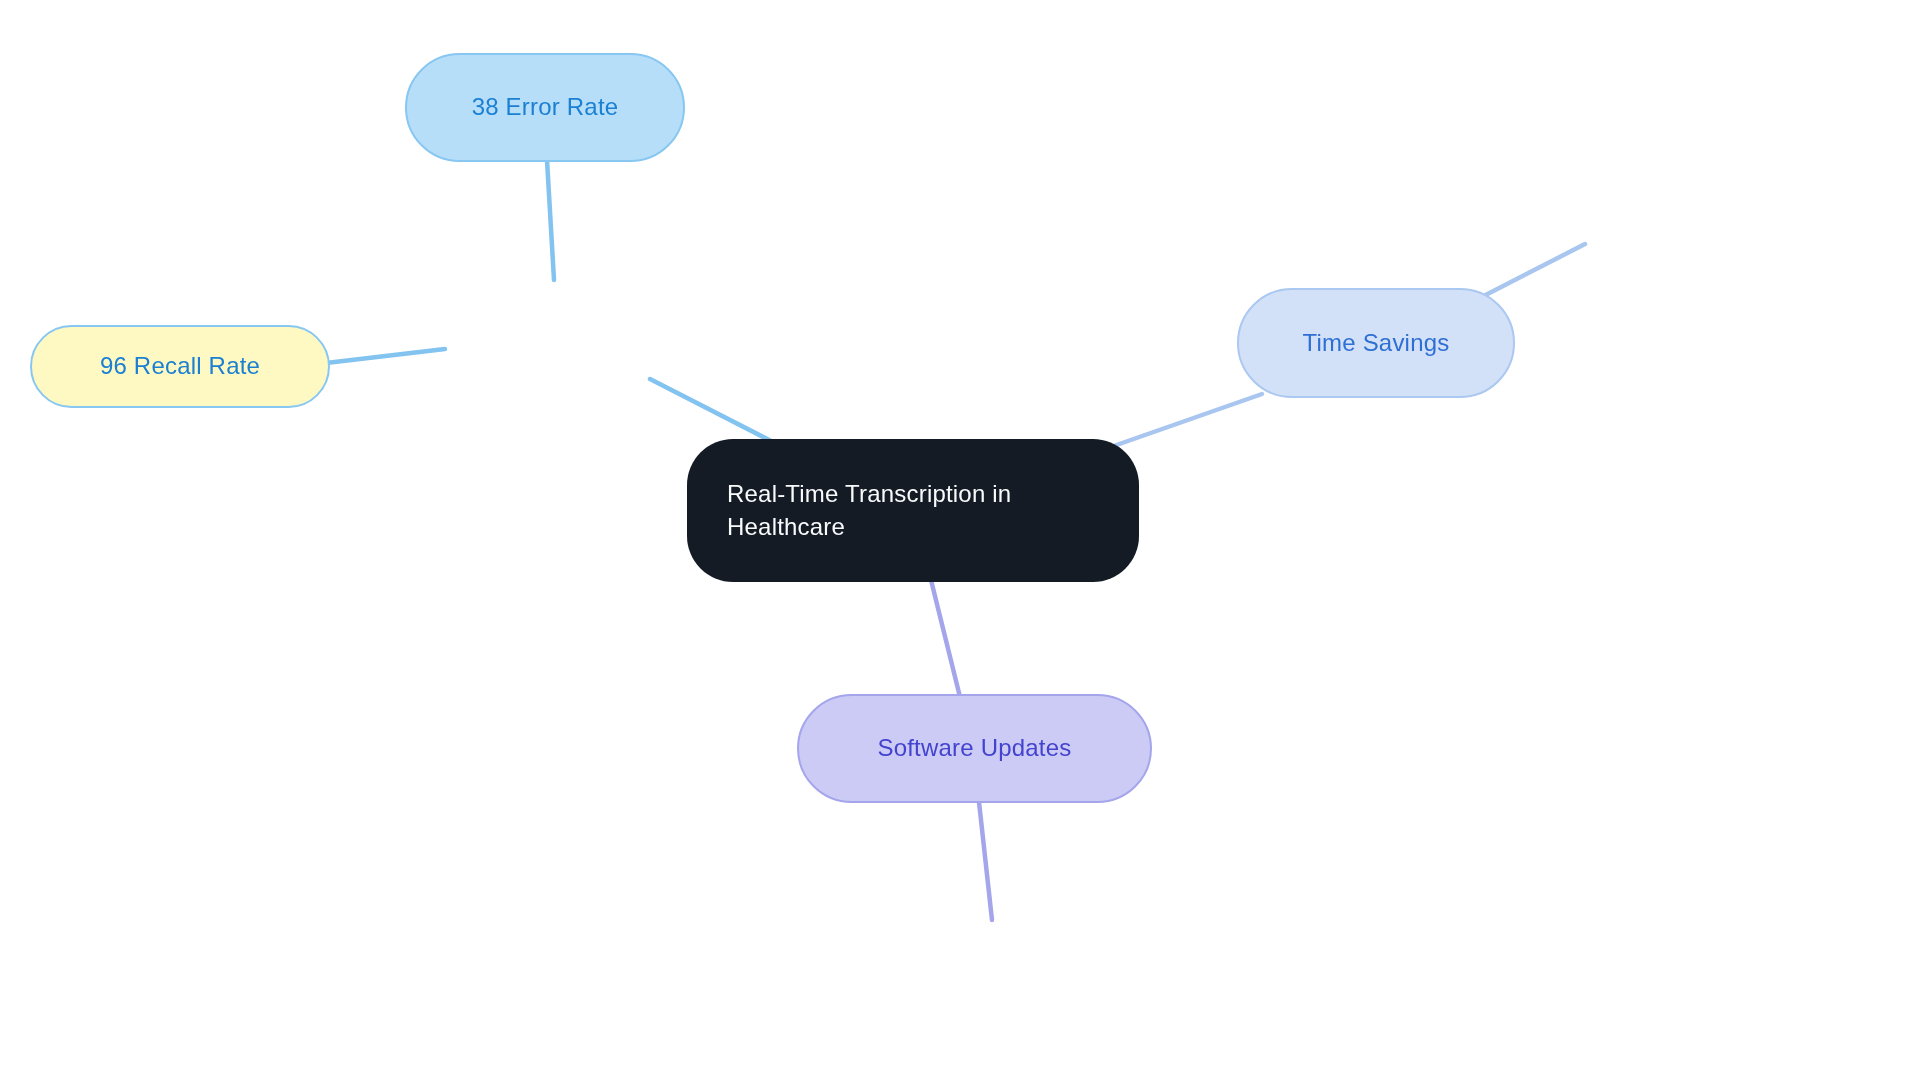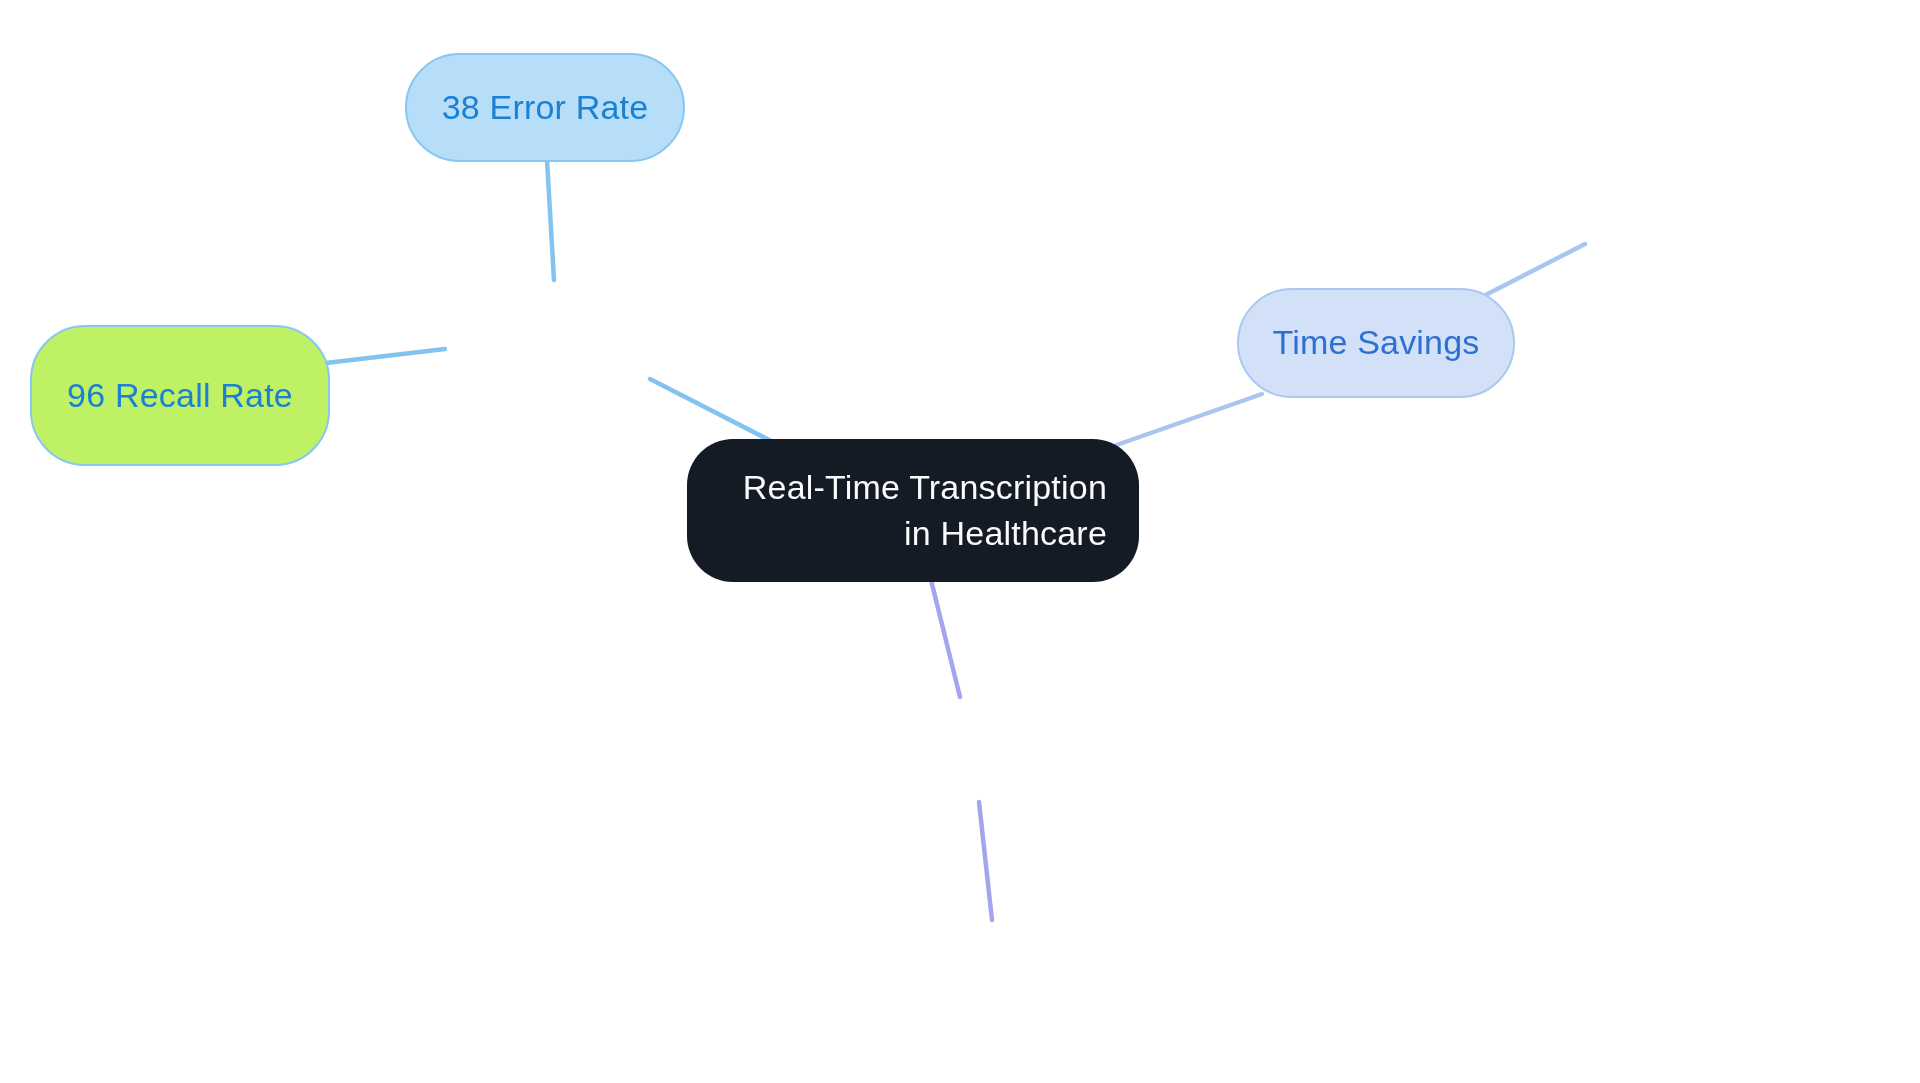--- a/index.html
+++ b/index.html
@@ -25,23 +25,23 @@
   #links line {
     stroke-width: 4.5;
     stroke-linecap: round;
     fill: none;
   }
   .node {
     position: absolute;
     display: flex;
     align-items: center;
     justify-content: center;
-    text-align: right;
+    text-align: left;
     box-sizing: border-box;
-    font-size: 34px;
+    font-size: 24px;
     letter-spacing: 0.2px;
     line-height: 1.35;
     cursor: default;
   }
   .node.child {
     border-style: solid;
     border-width: 2px;
     border-radius: 55px;
     white-space: nowrap;
   }
@@ -65,29 +65,32 @@
     <line x1="1108" y1="448" x2="1262" y2="394" stroke="#a8c6ef"></line>
     <line x1="1470" y1="303" x2="1585" y2="244" stroke="#a8c6ef"></line>
     <line x1="931" y1="580" x2="960" y2="697" stroke="#a5a5ec"></line>
     <line x1="979" y1="802" x2="992" y2="920" stroke="#a5a5ec"></line>
   </svg>
 
   <div class="node child" style="left: 405px; top: 53px; width: 280px; height: 109px; background-color: rgb(183, 222, 248); border-color: rgb(136, 199, 241); color: rgb(27, 128, 211);">
     <span class="label">38 Error Rate</span>
   </div>
 
-  <div class="node child" style="left: 30px; top: 325px; width: 300px; height: 141px; background-color: #bef264; border-color: rgb(136, 199, 241); color: rgb(27, 128, 211);">
+  <div class="node child" style="left: 30px; top: 325px; width: 300px; height: 83px; background-color: #fef9c3; border-color: rgb(136, 199, 241); color: rgb(27, 128, 211);">
     <span class="label">96 Recall Rate</span>
   </div>
 
 
   <div class="node root" style="left: 687px; top: 439px; width: 452px; height: 143px; background-color: rgb(20, 27, 37); color: rgb(248, 250, 252); padding-left: 8px;">
     <span class="label">Real-Time Transcription in Healthcare</span>
   </div>
 
   <div class="node child" style="left: 1237px; top: 288px; width: 278px; height: 110px; background-color: rgb(210, 225, 248); border-color: rgb(171, 200, 241); color: rgb(46, 111, 211);">
     <span class="label">Time Savings</span>
   </div>
 
 
+  <div class="node child" style="left: 797px; top: 694px; width: 355px; height: 109px; background-color: rgb(203, 203, 245); border-color: rgb(165, 165, 236); color: rgb(68, 67, 207);">
+    <span class="label">Software Updates</span>
+  </div>
 
 
 </div>
 
 </body></html>

